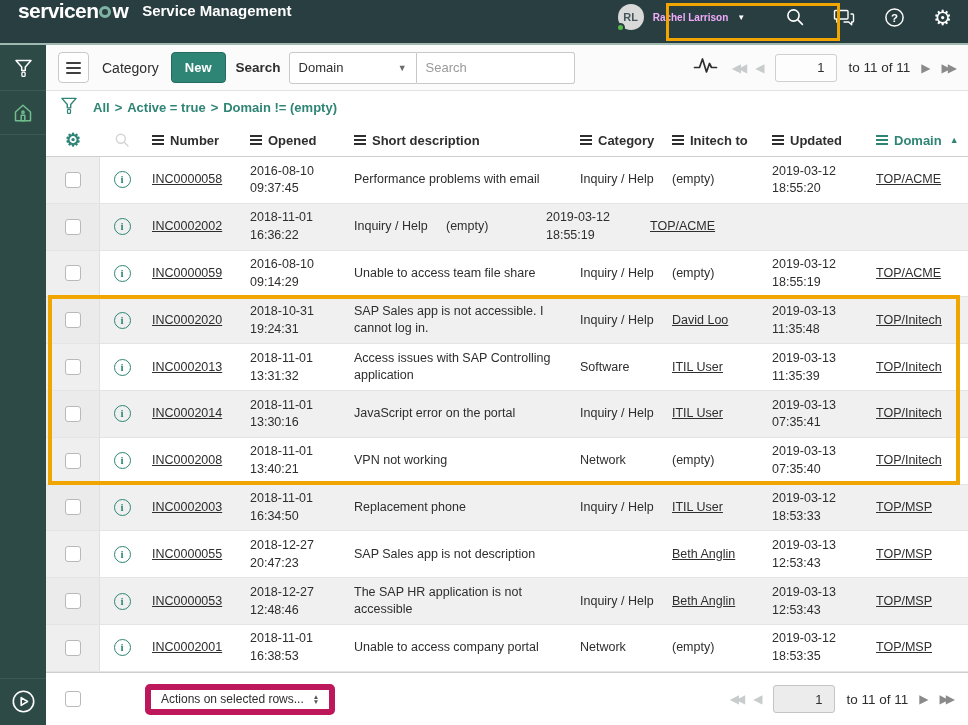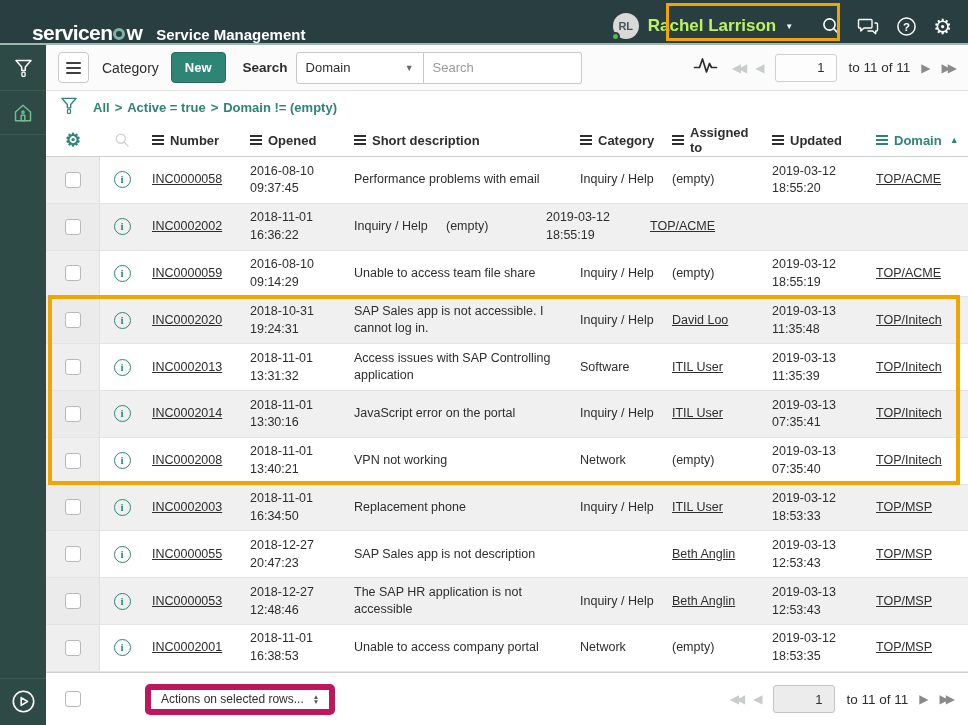--- a/index.html
+++ b/index.html
@@ -1,34 +1,34 @@
 <!DOCTYPE html>
 <html><head>
 <meta charset="utf-8">
 <style>
   * { margin:0; padding:0; box-sizing:border-box; }
   html,body { width:968px; height:725px; overflow:hidden; }
   body { font-family:"Liberation Sans", sans-serif; background:#fff; }
   .app { position:relative; width:968px; height:725px; background:#fff; }
 
   
-  .app-header { height:45px; background:#293E40; display:flex; align-items:flex-end;
-    padding:0 16px 0 32px; border-bottom:2px solid #9FB8B0; }
+  .app-header { height:45px; background:#293E40; display:flex; align-items:flex-start;
+    padding:0 16px 0 18px; border-bottom:2px solid #9FB8B0; }
   .brand { color:#fff; font-size:21px; font-weight:bold; letter-spacing:-0.6px;
     display:flex; align-items:center; line-height:1; }
   .brand .ring { display:inline-block; width:12px; height:12px; border:3px solid #7FB3A4;
     border-radius:50%; margin:3px 1px 0 1px; }
   .app-title { color:#fff; font-size:15px; font-weight:bold; margin-left:14px; padding-top:2px; }
-  .header-right { margin-left:auto; display:flex; align-items:center; gap:16px; }
+  .header-right { margin-left:auto; display:flex; align-items:center; gap:28px; }
   .user-menu { display:flex; align-items:center; gap:9px; padding:4px 12px 4px 8px; cursor:pointer; }
   .avatar { position:relative; width:26px; height:26px; border-radius:50%; background:#D9D9D9;
     color:#44555a; font-size:11px; font-weight:bold; display:flex; align-items:center; justify-content:center; }
   .presence { position:absolute; left:-2px; bottom:-2px; width:9px; height:9px; border-radius:50%;
     background:#54B948; border:2px solid #293E40; }
-  .user-name { color:#bef264; font-size:17px; font-weight:bold; }
+  .user-name { color:#f0abfc; font-size:10px; font-weight:bold; }
   .caret-down { color:#fff; font-size:8px; }
   .hdr-icon { display:flex; align-items:center; justify-content:center; cursor:pointer; }
   .gear-glyph { font-size:21px; color:#fff; line-height:1; }
 
   
   .hl-user { position:absolute; left:666px; top:3px; width:174px; height:38px;
     border:3px solid #F0A500; z-index:60; pointer-events:none; }
   .hl-rows { position:absolute; left:48px; top:295px; width:912px; height:190px;
     border:4px solid #F0A500; z-index:60; pointer-events:none; }
 
@@ -44,21 +44,21 @@
   .main { flex:1; display:flex; flex-direction:column; background:#fff; min-width:0; }
 
   
   .toolbar { height:46px; display:flex; align-items:center; padding:0 14px 0 12px;
     background:#FBFBFB; border-bottom:1px solid #E2E2E2; }
   .menu-btn { width:31px; height:31px; border:1px solid #C9C9C9; border-radius:4px; background:#fff;
     display:flex; flex-direction:column; align-items:center; justify-content:center; gap:3px; cursor:pointer; }
   .menu-btn .bar { width:15px; height:2px; background:#3F3F3F; border-radius:1px; }
   .list-title { font-size:14px; color:#2E2E2E; margin:0 12px 0 13px; }
   .btn-new { background:#2E8575; color:#fff; font-size:13px; font-weight:bold; border:1px solid #256B5F;
-    border-radius:4px; padding:7px 13px; margin-right:17px; cursor:pointer; }
+    border-radius:4px; padding:7px 13px; margin-right:10px; cursor:pointer; }
   .search-label { font-size:13.5px; font-weight:bold; color:#2E2E2E; margin-right:8px; }
   .select-box { height:32px; border:1px solid #C9C9C9; border-radius:3px 0 0 3px; background:#fff;
     display:flex; align-items:center; justify-content:space-between; padding:0 9px; width:128px;
     font-size:13px; color:#2E2E2E; cursor:pointer; }
   .select-box .sel-caret { color:#6b6b6b; font-size:9px; }
   .search-input { height:32px; width:158px; border:1px solid #C9C9C9; border-left:none;
     border-radius:0 3px 3px 0; padding:0 9px; font-size:13px; color:#2E2E2E; background:#fff; outline:none; }
   .search-input::placeholder { color:#9a9a9a; }
   .toolbar-right { margin-left:auto; display:flex; align-items:center; gap:14px; }
   .pg-group { display:flex; align-items:center; gap:11px; }
@@ -281,21 +281,21 @@
               <i></i>
             </span>
           <span>Category</span>
         </div>
         <div class="hcell c-assigned">
           <span class="bars">
               <i></i>
               <i></i>
               <i></i>
             </span>
-          <span>Assigned to</span>
+          <span>Initech to</span>
         </div>
         <div class="hcell c-updated">
           <span class="bars">
               <i></i>
               <i></i>
               <i></i>
             </span>
           <span>Updated</span>
         </div>
         <div class="hcell c-domain hc-domain">

